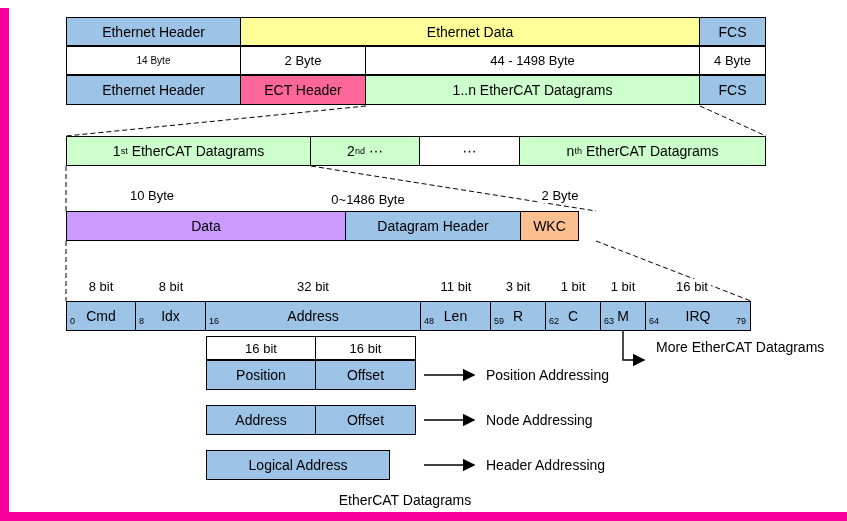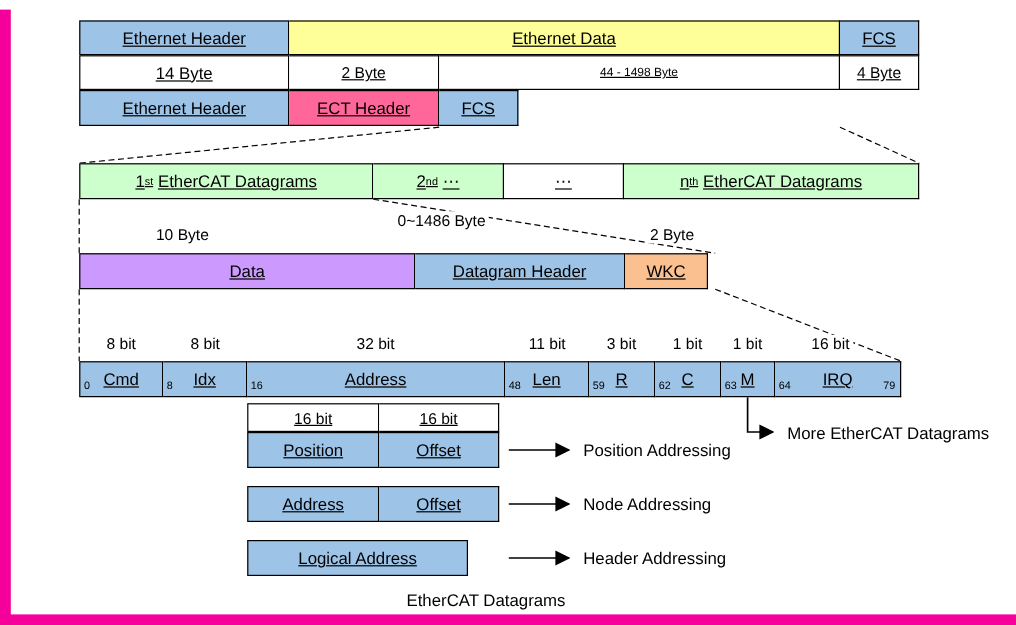--- a/index.html
+++ b/index.html
@@ -1,21 +1,21 @@
 <!DOCTYPE html>
 <html style="--blue: #9DC3E6; --yellow: #FFFF99; --pink: #FF6699; --green: #CCFFCC; --purple: #CC99FF; --orange: #FAC090; --magenta: #F5009B;"><head>
 <meta charset="utf-8">
 <style>
   html,body { margin:0; padding:0; background:#fff; }
   .stage {
     position:relative; width:847px; height:521px; background:#fff;
     font-family:"Liberation Sans", sans-serif; color:#000; overflow:hidden;
   }
   .overlay { position:absolute; left:0; top:0; pointer-events:none; }
-  .row { position:absolute; display:flex;text-decoration:underline; }
+  .row { position:absolute; display:flex; }
   .cell {
     box-sizing:border-box; border:1px solid #000; border-left:none;
     display:flex; align-items:center; justify-content:center;
     font-size:14px; position:relative; white-space:nowrap;
   }
   .cell:first-child { border-left:1px solid #000; }
   .c-blue   { background:var(--blue); }
   .c-yellow { background:var(--yellow); }
   .c-pink   { background:var(--pink); }
   .c-green  { background:var(--green); }
@@ -66,29 +66,30 @@
     </g>
   </svg>
 
   <div class="row" style="left:66px;top:17px;width:700px;height:29px">
     <div class="cell c-blue" style="width:175px">Ethernet Header</div>
     <div class="cell c-yellow" style="width:459px">Ethernet Data</div>
     <div class="cell c-blue" style="width:66px">FCS</div>
   </div>
 
   <div class="row" style="left:66px;top:46px;width:700px;height:29px">
-    <div class="cell c-white" style="width:175px;font-size:14px">14 Byte</div>
+    <div class="cell c-white" style="width:175px;font-size:10px">14 Byte</div>
     <div class="cell c-white" style="width:125px;font-size:13px">2 Byte</div>
-    <div class="cell c-white" style="width:334px;font-size:10px">44 - 1498 Byte</div>
+    <div class="cell c-white" style="width:334px;font-size:13px">44 - 1498 Byte</div>
     <div class="cell c-white" style="width:66px;font-size:13px">4 Byte</div>
   </div>
 
   <div class="row" style="left:66px;top:75px;width:700px;height:30px">
     <div class="cell c-blue" style="width:175px">Ethernet Header</div>
     <div class="cell c-pink" style="width:125px">ECT Header</div>
+    <div class="cell c-green" style="width:334px">1..n EtherCAT Datagrams</div>
     <div class="cell c-blue" style="width:66px">FCS</div>
   </div>
 
   <div class="row" style="left:66px;top:136px;width:700px;height:30px">
     <div class="cell c-green" style="width:245px">
       <span>1</span>
         <sup>st</sup>
         <span class="rest">EtherCAT Datagrams</span>
     </div>
     <div class="cell c-green" style="width:109px">
@@ -98,27 +99,27 @@
     </div>
     <div class="cell c-white" style="width:100px">⋯</div>
     <div class="cell c-green" style="width:246px">
       <span>n</span>
         <sup>th</sup>
         <span class="rest">EtherCAT Datagrams</span>
     </div>
   </div>
 
   <div class="lbl" style="left:152px;top:188px">10 Byte</div>
-  <div class="lbl" style="left:368px;top:176px">0~1486 Byte</div>
+  <div class="lbl" style="left:368px;top:192px">0~1486 Byte</div>
   <div class="lbl" style="left:560px;top:188px">2 Byte</div>
 
   <div class="row" style="left:66px;top:211px;width:530px;height:30px">
     <div class="cell c-purple" style="width:280px">Data</div>
     <div class="cell c-blue" style="width:175px">Datagram Header</div>
-    <div class="cell c-orange" style="width:69px">WKC</div>
+    <div class="cell c-orange" style="width:58px">WKC</div>
   </div>
 
   <div class="lbl" style="left:101px;top:279px">8 bit</div>
   <div class="lbl" style="left:171px;top:279px">8 bit</div>
   <div class="lbl" style="left:313px;top:279px">32 bit</div>
   <div class="lbl" style="left:456px;top:279px">11 bit</div>
   <div class="lbl" style="left:518px;top:279px">3 bit</div>
   <div class="lbl" style="left:573px;top:279px">1 bit</div>
   <div class="lbl" style="left:623px;top:279px">1 bit</div>
   <div class="lbl" style="left:692px;top:279px">16 bit</div>
@@ -152,21 +153,21 @@
       <span class="sub">63</span>
       <span>M</span>
     </div>
     <div class="cell c-blue" style="width:105px">
       <span class="sub">64</span>
       <span>IRQ</span>
       <span class="sub-end">79</span>
     </div>
   </div>
 
-  <div class="note" style="left:656px;top:346px">More EtherCAT Datagrams</div>
+  <div class="note" style="left:656px;top:332px">More EtherCAT Datagrams</div>
 
   <div class="row" style="left:206px;top:336px;width:210px;height:24px">
     <div class="cell c-white" style="width:110px;font-size:13px">16 bit</div>
     <div class="cell c-white" style="width:100px;font-size:13px">16 bit</div>
   </div>
 
   <div class="row" style="left:206px;top:360px;width:210px;height:30px">
     <div class="cell c-blue" style="width:110px">Position</div>
     <div class="cell c-blue" style="width:100px">Offset</div>
   </div>

